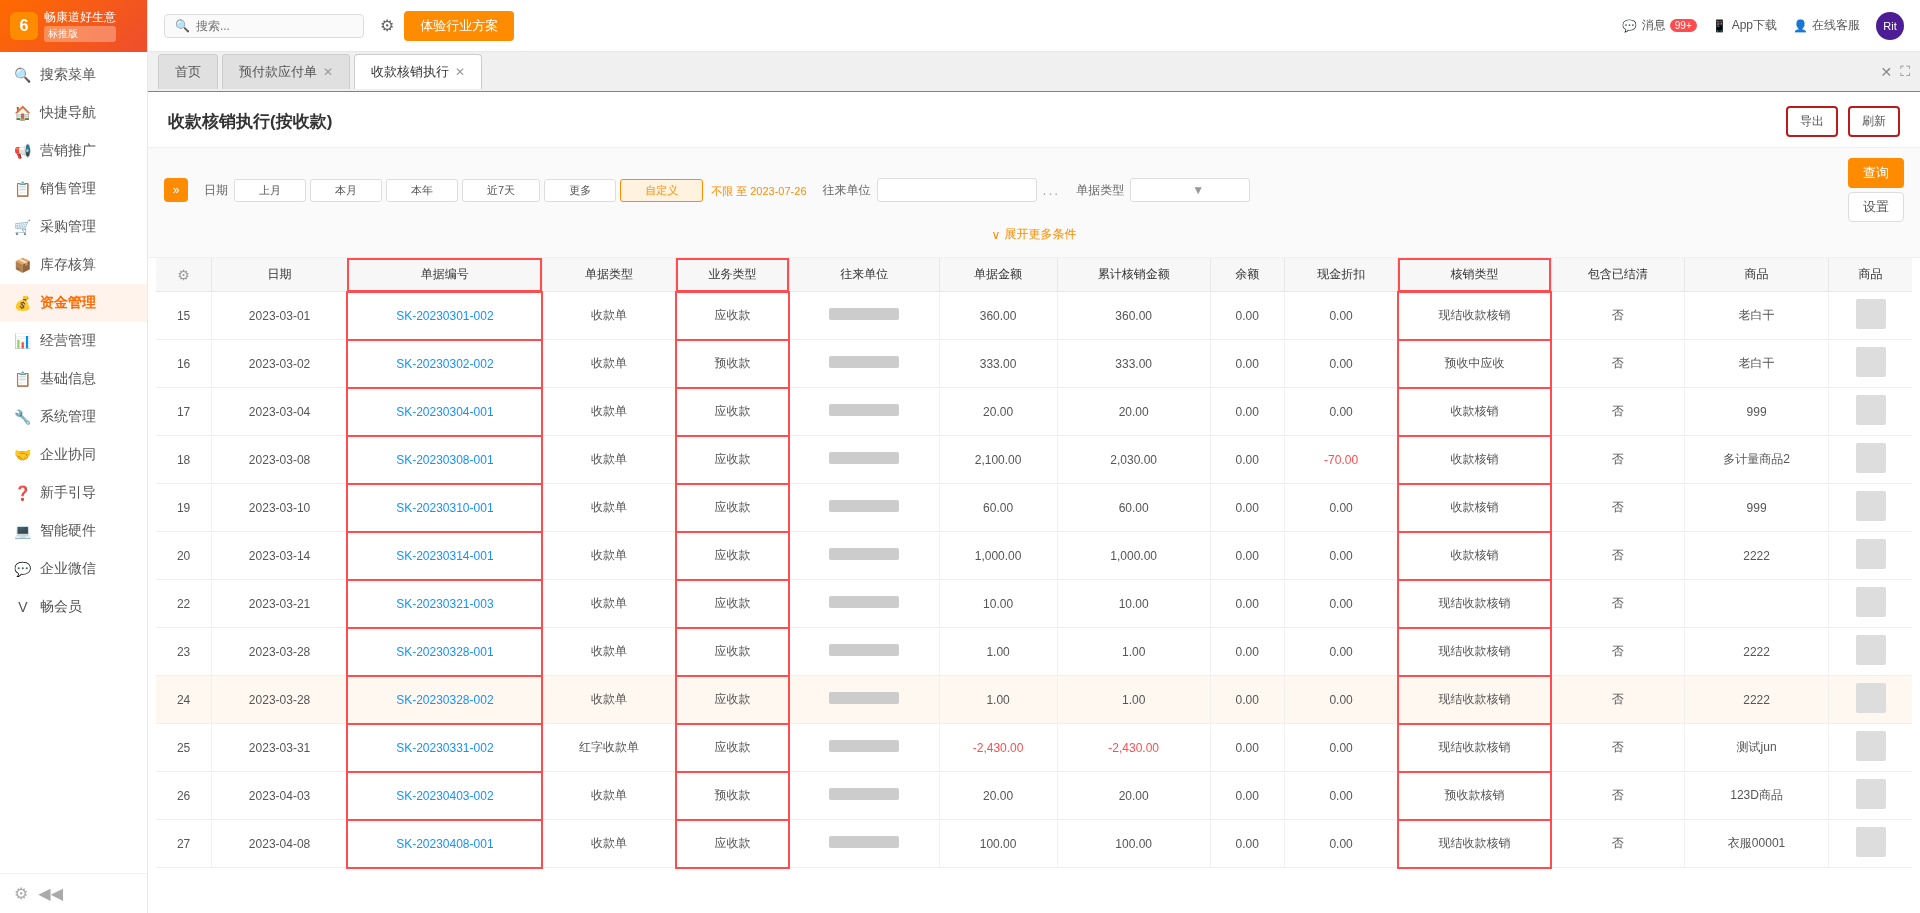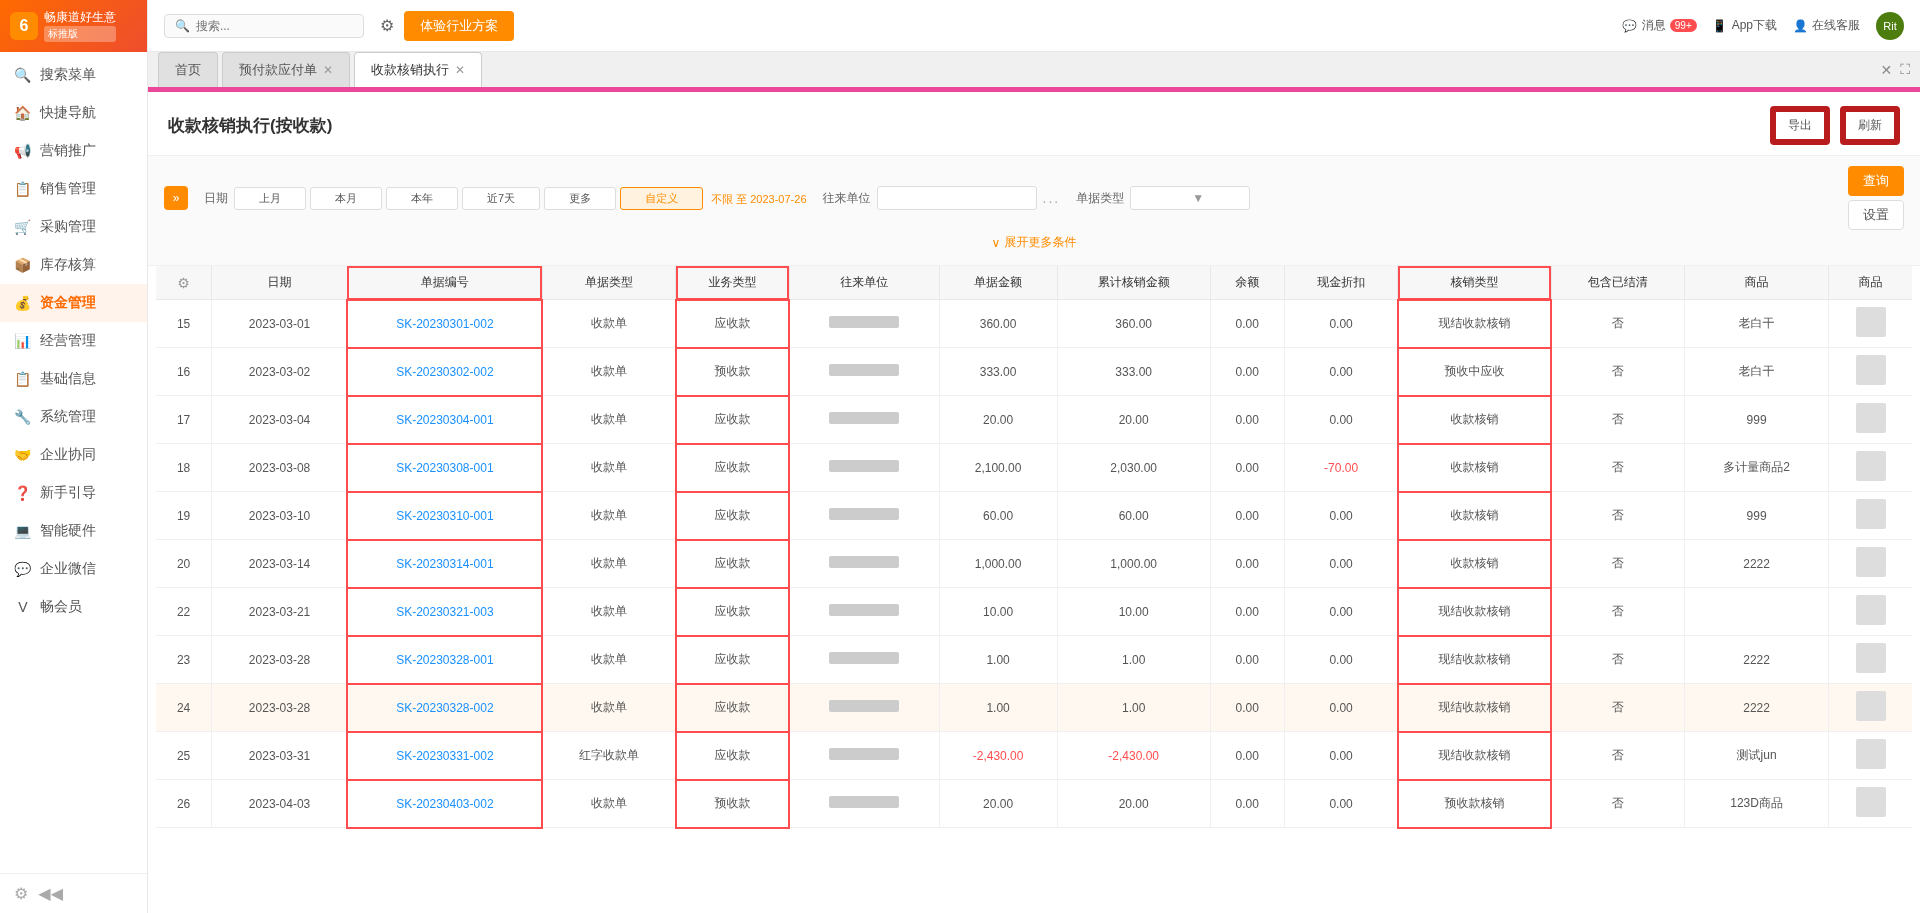--- a/index.html
+++ b/index.html
@@ -76,28 +76,28 @@
       padding: 6px 16px; border-radius: 4px; cursor: pointer; font-size: 13px;
     }
     .topbar-spacer { flex: 1; }
     .topbar-actions { display: flex; align-items: center; gap: 16px; }
     .topbar-action { display: flex; align-items: center; gap: 4px; cursor: pointer; color: #555; font-size: 12px; }
     .topbar-action .badge {
       background: #ff4d4f; color: #fff; border-radius: 10px;
       padding: 1px 5px; font-size: 10px;
     }
     .topbar-gear { font-size: 16px; color: #666; cursor: pointer; margin-left: 6px; }
-    .topbar-avatar { width: 28px; height: 28px; background: #4d7c0f; border-radius: 50%; color: #fff; display: flex; align-items: center; justify-content: center; font-size: 11px; }
+    .topbar-avatar { width: 28px; height: 28px; background: #4c1d95; border-radius: 50%; color: #fff; display: flex; align-items: center; justify-content: center; font-size: 11px; }
 
     
     .tabs {
       display: flex;
       align-items: center;
       background: #f0f0f0;
-      border-bottom: 5px solid #ec4899;
+      border-bottom: 1px solid #ec4899;
       padding: 4px 10px;
       height: 40px;
     }
     .tab {
       display: flex; align-items: center; gap: 6px;
       padding: 8px 16px; cursor: pointer;
       background: #e0e0e0; border-radius: 4px 4px 0 0;
       font-size: 13px; color: #555; margin-right: 4px;
       border: 1px solid #ccc; border-bottom: none;
     }
@@ -120,21 +120,21 @@
     
     .page-header {
       padding: 14px 20px 10px;
       display: flex; align-items: center; justify-content: space-between;
       border-bottom: 1px solid #f0f0f0;
     }
     .page-title { font-size: 17px; font-weight: bold; color: #333; }
     .page-actions { display: flex; gap: 10px; }
     .page-action-btn {
       display: flex; align-items: center; gap: 4px;
-      padding: 5px 12px; border: 6px solid #b91c1c; border-radius: 4px;
+      padding: 5px 12px; border: 2px solid #b91c1c; border-radius: 4px;
       cursor: pointer; background: #fff; font-size: 12px; color: #555;
     }
 
     
     .filter-area {
       background: #fafafa;
       padding: 10px 16px;
       border-bottom: 1px solid #f0f0f0;
     }
     .filter-row {
@@ -597,18 +597,34 @@
     <td><span style="display:inline-block;width:70px;height:12px;background:#ccc;border-radius:2px;"></span></td>
     <td class="">20.00</td>
     <td class="">20.00</td>
     <td>0.00</td>
     <td class="">0.00</td>
     <td style="outline: 2px solid #ff4d4f; outline-offset: -1px;">预收款核销</td>
     <td>否</td>
     <td>123D商品</td>
     <td><span style="display:inline-block;width:30px;height:30px;background:#ddd;border-radius:2px;"></span></td>
   </tr>
+            <tr>
+    <td>27</td>
+    <td>2023-04-08</td>
+    <td style="outline: 2px solid #ff4d4f; outline-offset: -1px;"><a class="link-text">SK-20230408-001</a></td>
+    <td>收款单</td>
+    <td style="outline: 2px solid #ff4d4f; outline-offset: -1px;">应收款</td>
+    <td><span style="display:inline-block;width:70px;height:12px;background:#ccc;border-radius:2px;"></span></td>
+    <td class="">100.00</td>
+    <td class="">100.00</td>
+    <td>0.00</td>
+    <td class="">0.00</td>
+    <td style="outline: 2px solid #ff4d4f; outline-offset: -1px;">现结收款核销</td>
+    <td>否</td>
+    <td>衣服00001</td>
+    <td><span style="display:inline-block;width:30px;height:30px;background:#ddd;border-radius:2px;"></span></td>
+  </tr>
           </tbody>
       </table>
     </div>
 
   </div>
 </div>
 
 </body></html>

